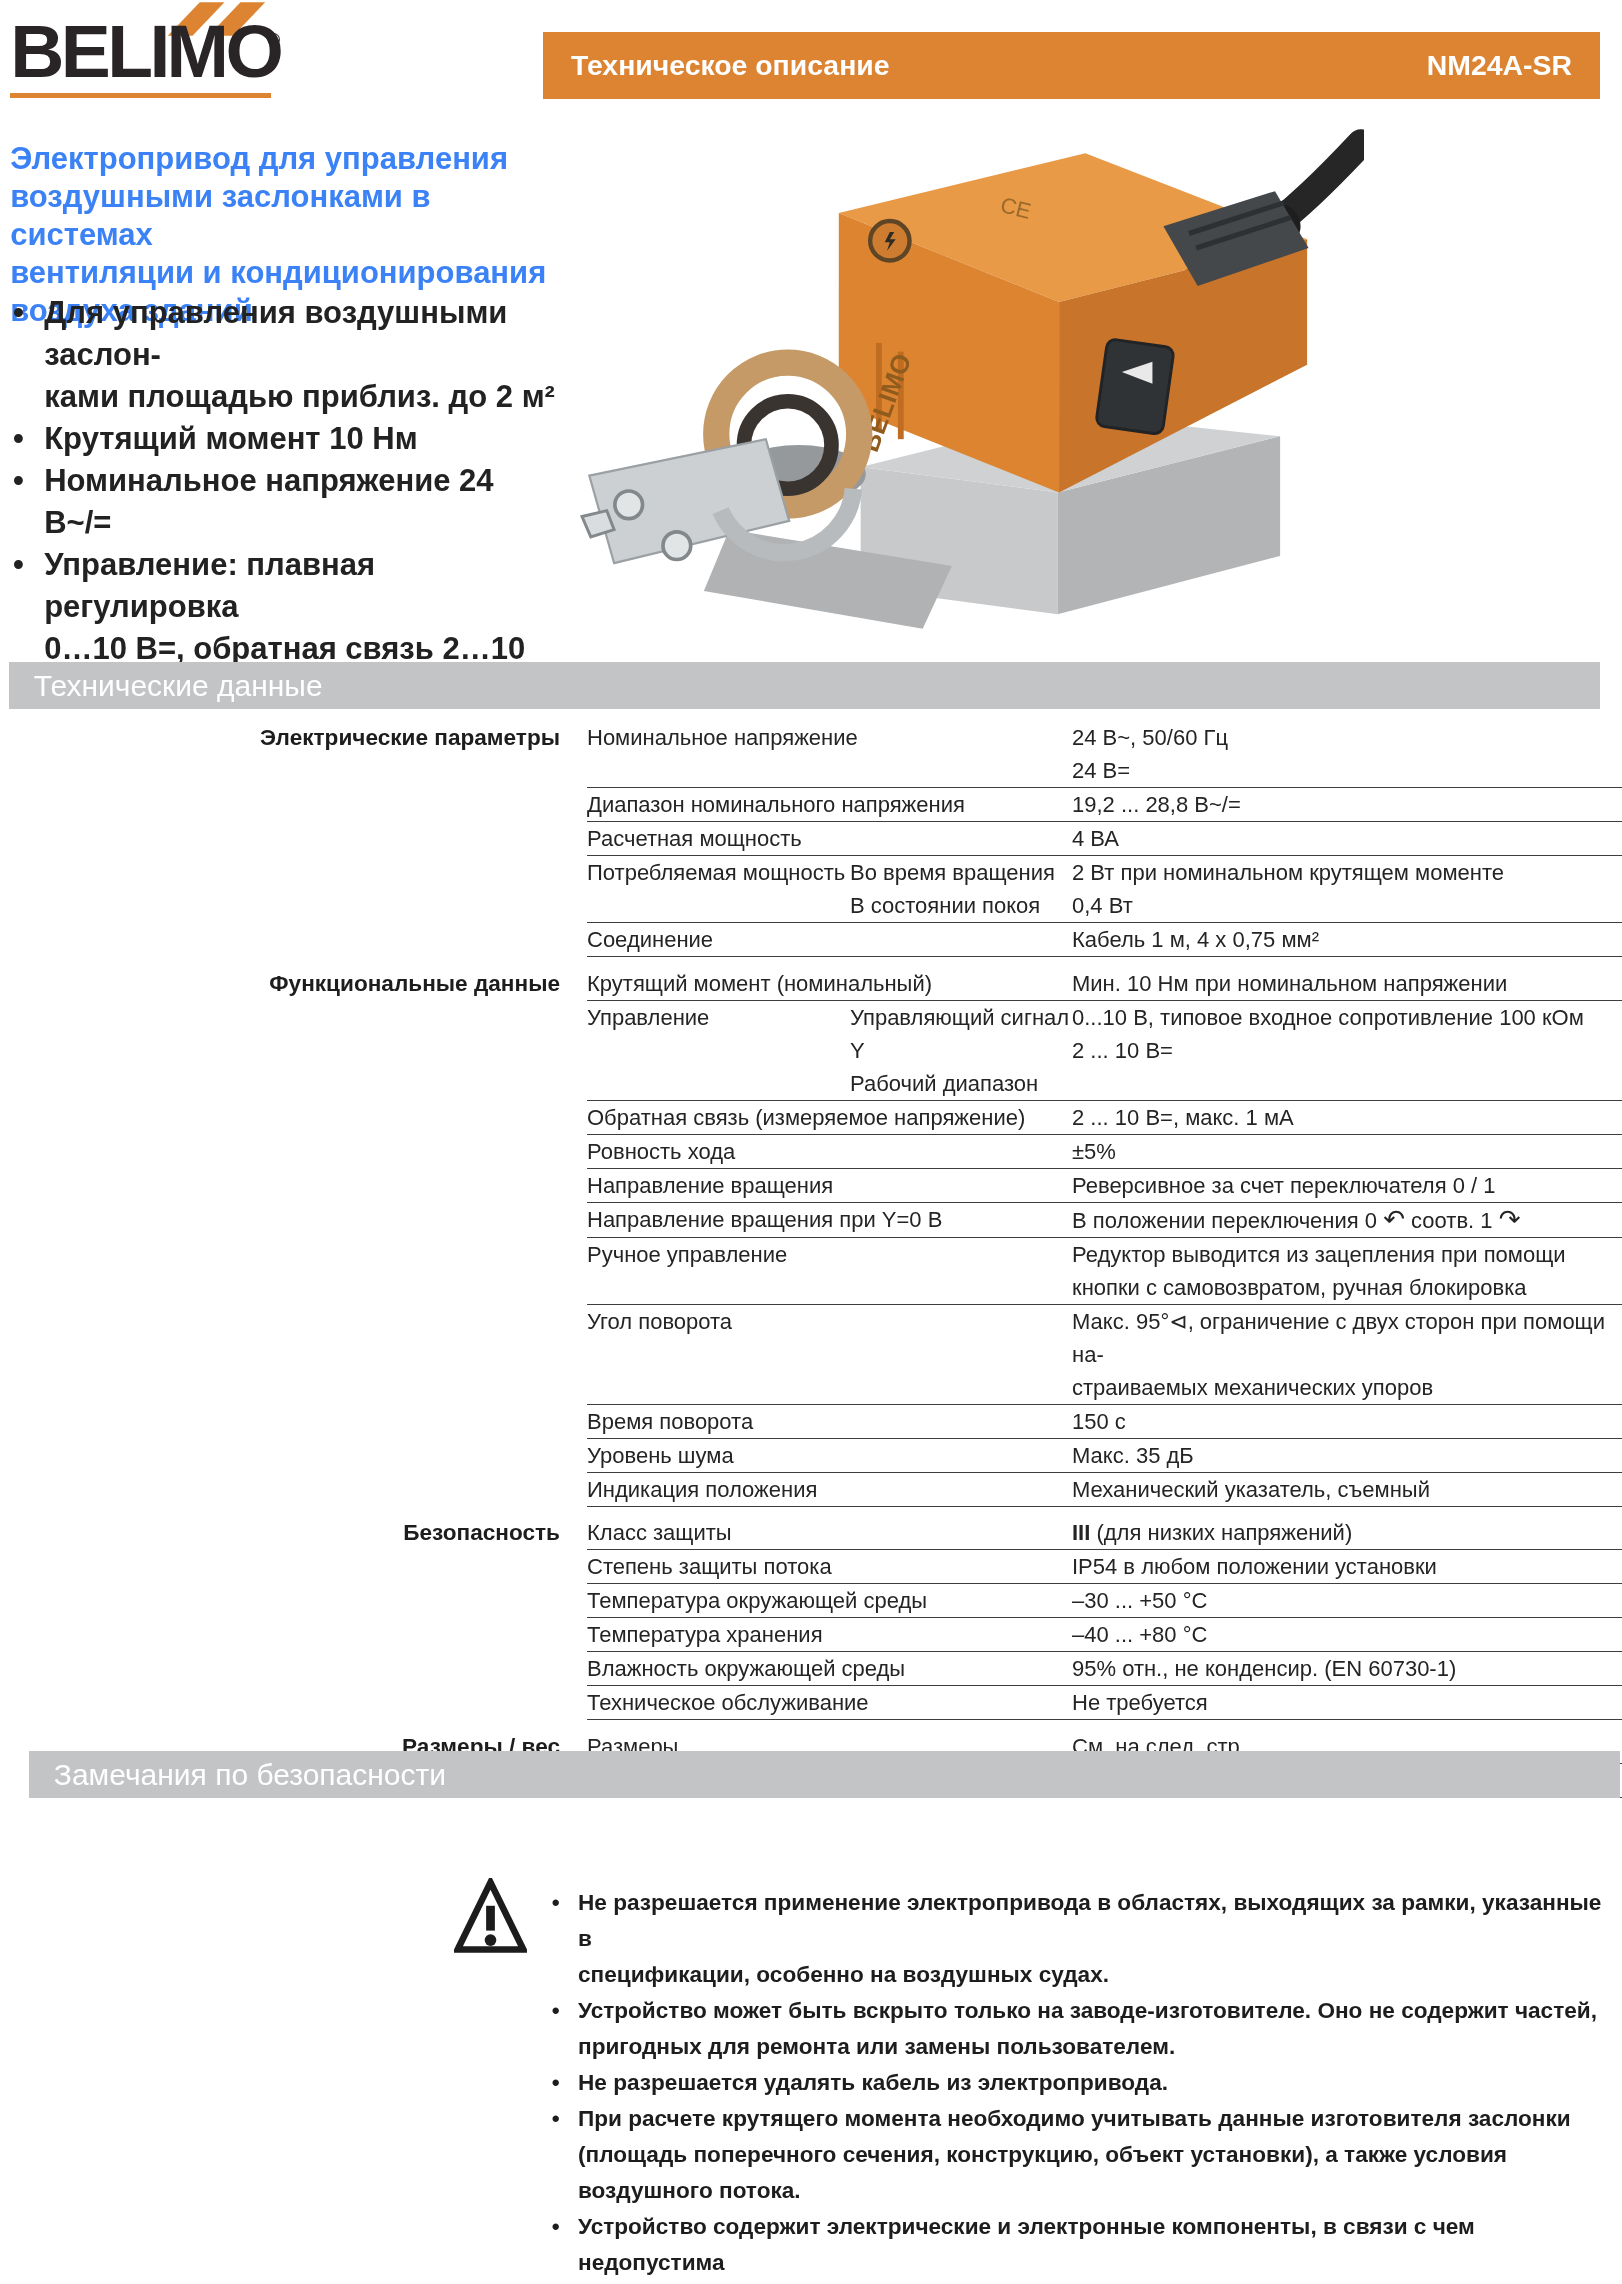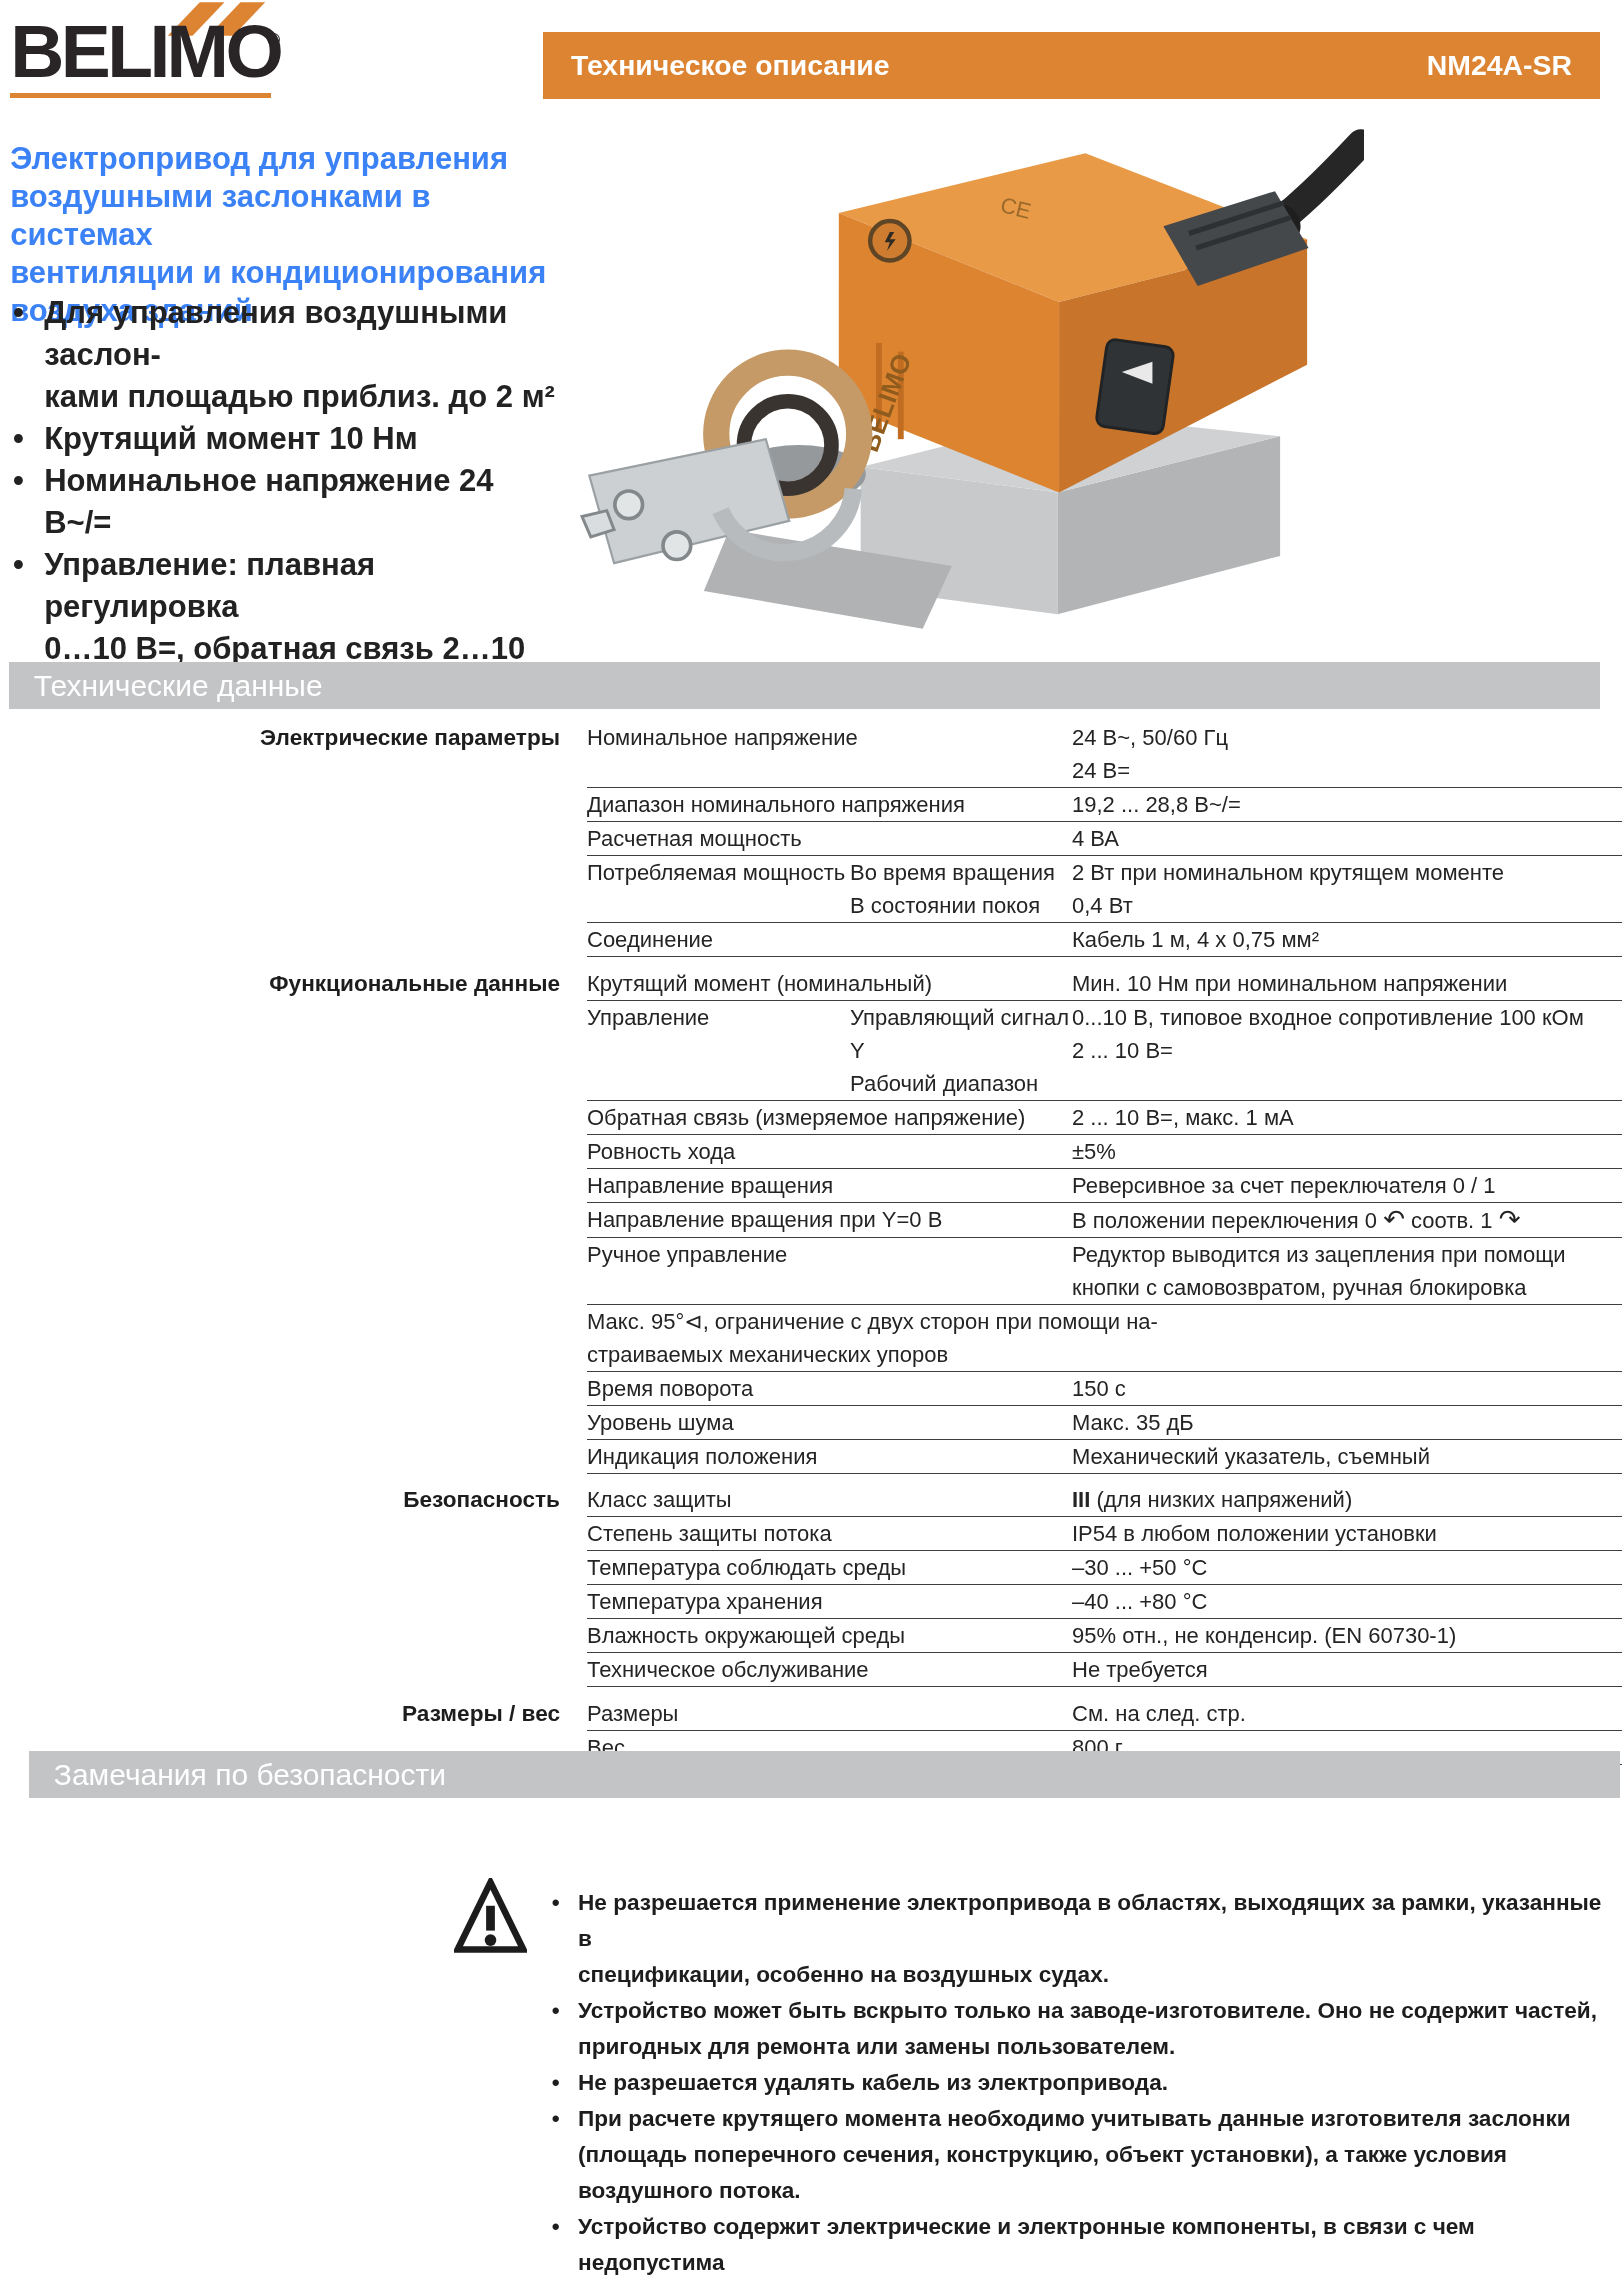--- a/index.html
+++ b/index.html
@@ -191,20 +191,21 @@
       <div class="trow">
         <div class="cell prop">Направление вращения при Y=0 В</div>
         <div class="cell val"><span>В положении переключения 0 </span><span class="ricon">↶</span><span> соотв. 1 </span><span class="ricon">↷</span></div>
       </div>
       <div class="trow">
         <div class="cell prop">Ручное управление</div>
         <div class="cell val"><span>Редуктор выводится из зацепления при помощи
 кнопки с самовозвратом, ручная блокировка</span></div>
       </div>
       <div class="trow">
+        <div class="cell prop">Угол поворота</div>
         <div class="cell val"><span>Макс. 95°</span><span class="aicon">⊲</span><span>, ограничение с двух сторон при помощи на-
 страиваемых механических упоров</span></div>
       </div>
       <div class="trow">
         <div class="cell prop">Время поворота</div>
         <div class="cell val"><span>150 с</span></div>
       </div>
       <div class="trow">
         <div class="cell prop">Уровень шума</div>
         <div class="cell val"><span>Макс. 35 дБ</span></div>
@@ -216,21 +217,21 @@
       <div class="trow gap">
         <div class="cat">Безопасность</div>
         <div class="cell prop">Класс защиты</div>
         <div class="cell val"><span class="bseg">III</span><span> (для низких напряжений)</span></div>
       </div>
       <div class="trow">
         <div class="cell prop">Степень защиты потока</div>
         <div class="cell val"><span>IP54 в любом положении установки</span></div>
       </div>
       <div class="trow">
-        <div class="cell prop">Температура соблюдать среды</div>
+        <div class="cell prop">Температура окружающей среды</div>
         <div class="cell val"><span>–30 ... +50 °C</span></div>
       </div>
       <div class="trow">
         <div class="cell prop">Температура хранения</div>
         <div class="cell val"><span>–40 ... +80 °C</span></div>
       </div>
       <div class="trow">
         <div class="cell prop">Влажность окружающей среды</div>
         <div class="cell val"><span>95% отн., не конденсир. (EN 60730-1)</span></div>
       </div>

